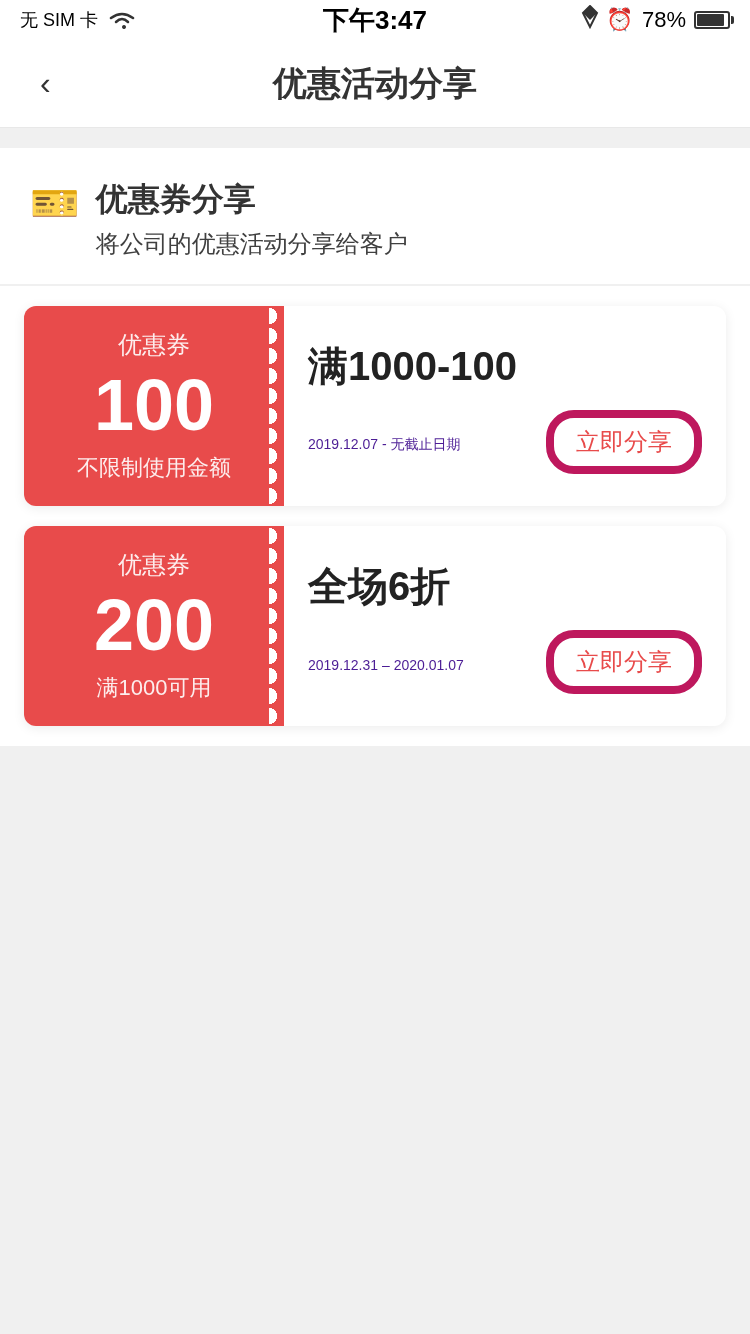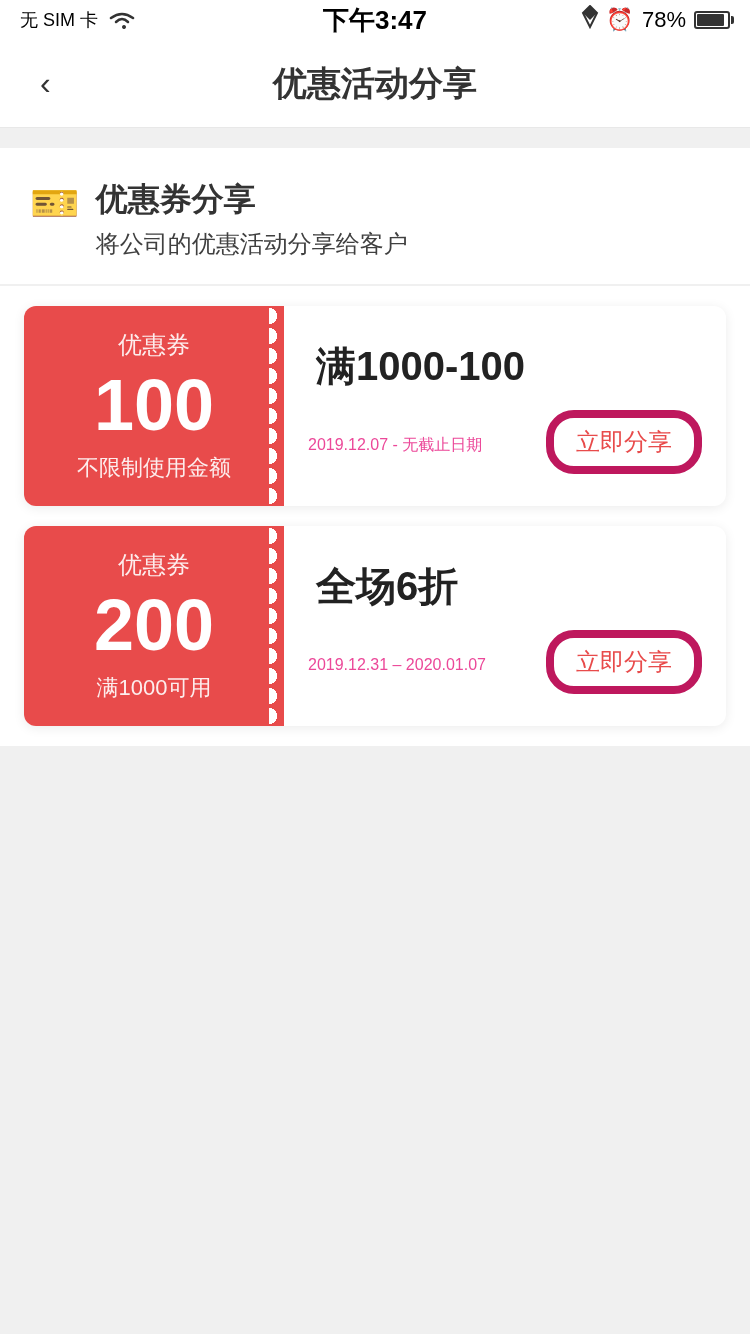--- a/index.html
+++ b/index.html
@@ -191,30 +191,29 @@
       padding: 20px 24px;
       display: flex;
       flex-direction: column;
       justify-content: center;
       gap: 16px;
     }
     .coupon-name {
       font-size: 40px;
       font-weight: 700;
       color: #222;
-      margin-left: 8px;
     }
     .coupon-date-row {
       display: flex;
       align-items: center;
       justify-content: space-between;
     }
     .coupon-date {
-      font-size: 16px;
-      color: #ec4899;
+      font-size: 14px;
+      color: #4c1d95;
       margin-top: 7px;
     }
     .share-btn {
       border: 8px solid #be185d;
       color: #e84b4b;
       background: #fff;
       border-radius: 28px;
       padding: 8px 22px;
       font-size: 24px;
       cursor: pointer;

